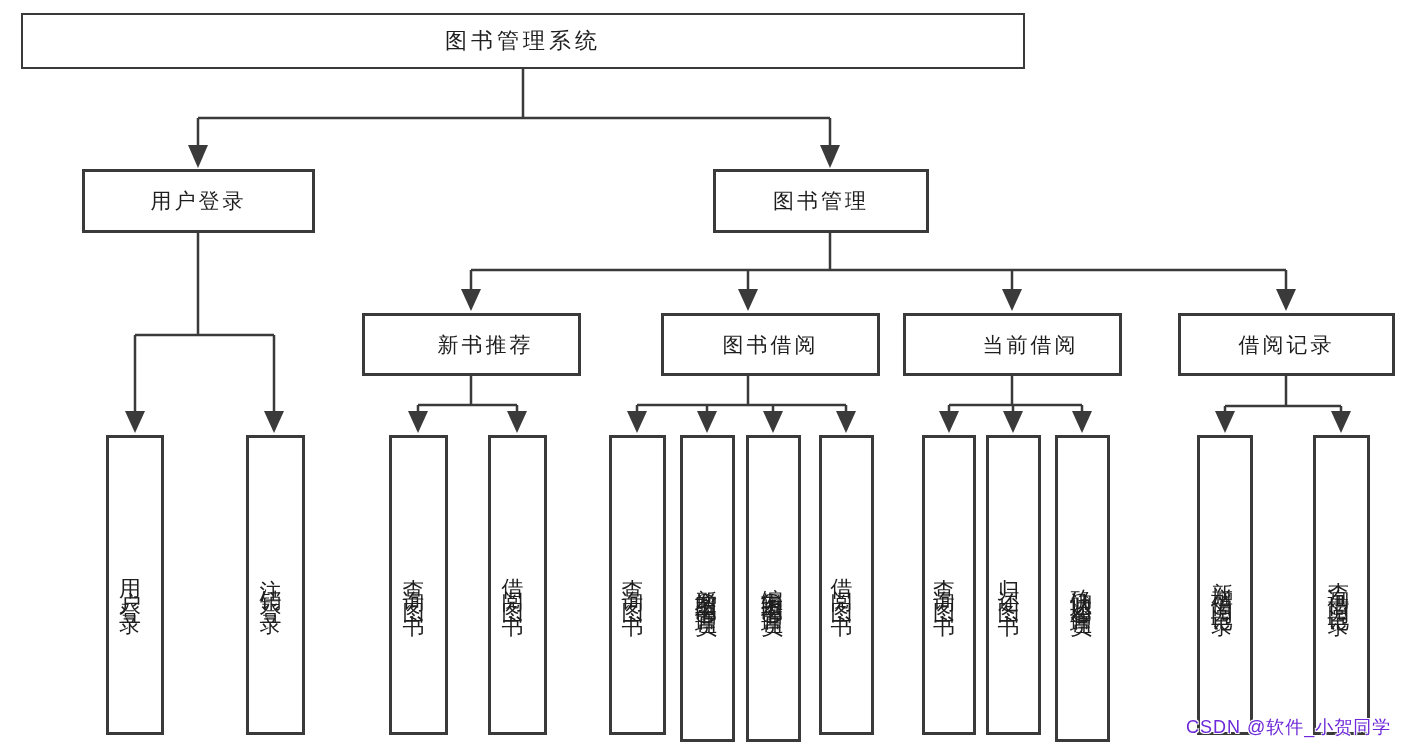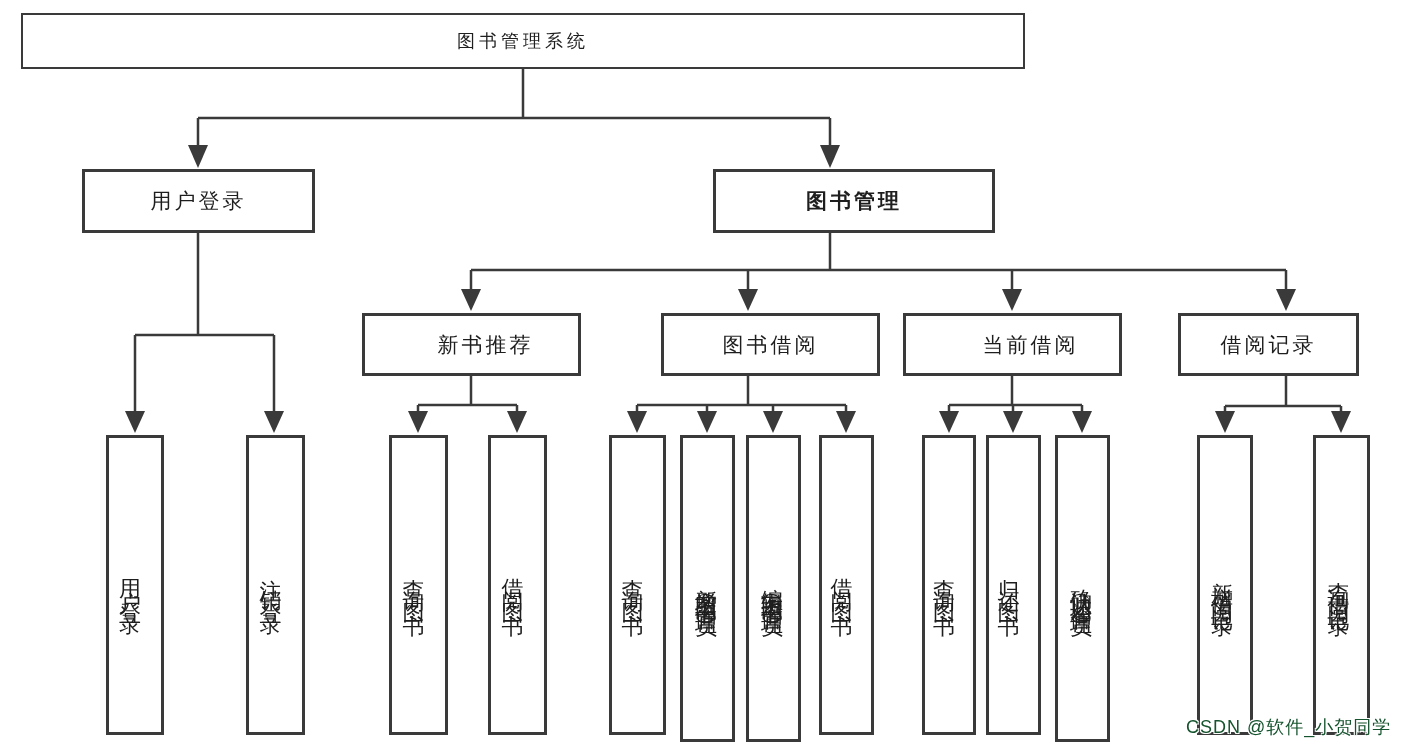--- a/index.html
+++ b/index.html
@@ -8,54 +8,54 @@
     font-family:"Liberation Sans","DejaVu Sans",sans-serif;color:#1e1e1e;
     overflow:hidden;
   }
   #connectors{position:absolute;left:0;top:0;z-index:0;}
   .node{
     position:absolute;background:#ffffff;border:3px solid #3a3a3a;
     display:flex;align-items:center;justify-content:center;
     box-sizing:border-box;z-index:1;text-align:center;
   }
   .h{font-size:21px;letter-spacing:3px;white-space:nowrap;}
-  .root{border-width:2px;font-size:18px;letter-spacing:4px;}
+  .root{border-width:2px;font-size:22px;letter-spacing:4px;}
   .v{
     writing-mode:vertical-rl;text-orientation:mixed;
     font-size:22px;line-height:1;white-space:nowrap;
   }
   .s4{letter-spacing:12px;padding-block-start:10px;}
   .s6{letter-spacing:7px;padding-block-start:6px;}
   .s9{letter-spacing:4px;padding-block-start:3px;}
   
   #root        {left:21px;  top:13px;  width:1004px;height:56px;}
   #user-login  {left:82px;  top:169px; width:233px; height:64px;}
-  #book-mgmt   {left:713px; top:169px; width:282px; height:64px;font-weight:bold;}
+  #book-mgmt   {left:713px; top:169px; width:216px; height:64px;}
   #new-book    {left:362px; top:313px; width:219px; height:63px;padding-left:28px;}
   #book-borrow {left:639px; top:313px; width:219px; height:63px;margin-left:22px;}
   #cur-borrow  {left:903px; top:313px; width:219px; height:63px;padding-left:36px;}
-  #records     {left:1178px;top:313px; width:181px; height:63px;}
+  #records     {left:1178px;top:313px; width:217px; height:63px;}
   .leaf{top:435px;height:300px;}
   .tall{height:307px;}
   #ul1{left:106px; width:58px;}
   #ul2{left:246px; width:59px;}
   #nb1{left:389px; width:59px;}
   #nb2{left:488px; width:59px;}
   #bb1{left:609px; width:57px;}
   #bb2{left:680px; width:55px;}
   #bb3{left:746px; width:55px;}
   #bb4{left:819px; width:55px;}
   #cb1{left:922px; width:54px;}
   #cb2{left:986px; width:55px;}
   #cb3{left:1055px;width:55px;}
   #rc1{left:1197px;width:56px;}
   #rc2{left:1313px;width:57px;}
   #watermark{
     position:absolute;left:1186px;top:715px;z-index:5;
-    font-size:18px;color:#14532d;letter-spacing:1px;white-space:nowrap;
+    font-size:18px;color:#6d28d9;letter-spacing:1px;white-space:nowrap;
     text-shadow:1px 1px 0 #ffffff,-1px -1px 0 #ffffff,1px -1px 0 #ffffff,-1px 1px 0 #ffffff;
   }
 </style>
 </head>
 <body>
 
 <div id="canvas">
 
   <svg id="connectors" width="1405" height="747" viewBox="0 0 1405 747">
     <g stroke="#3a3a3a" stroke-width="2.5" fill="none">

